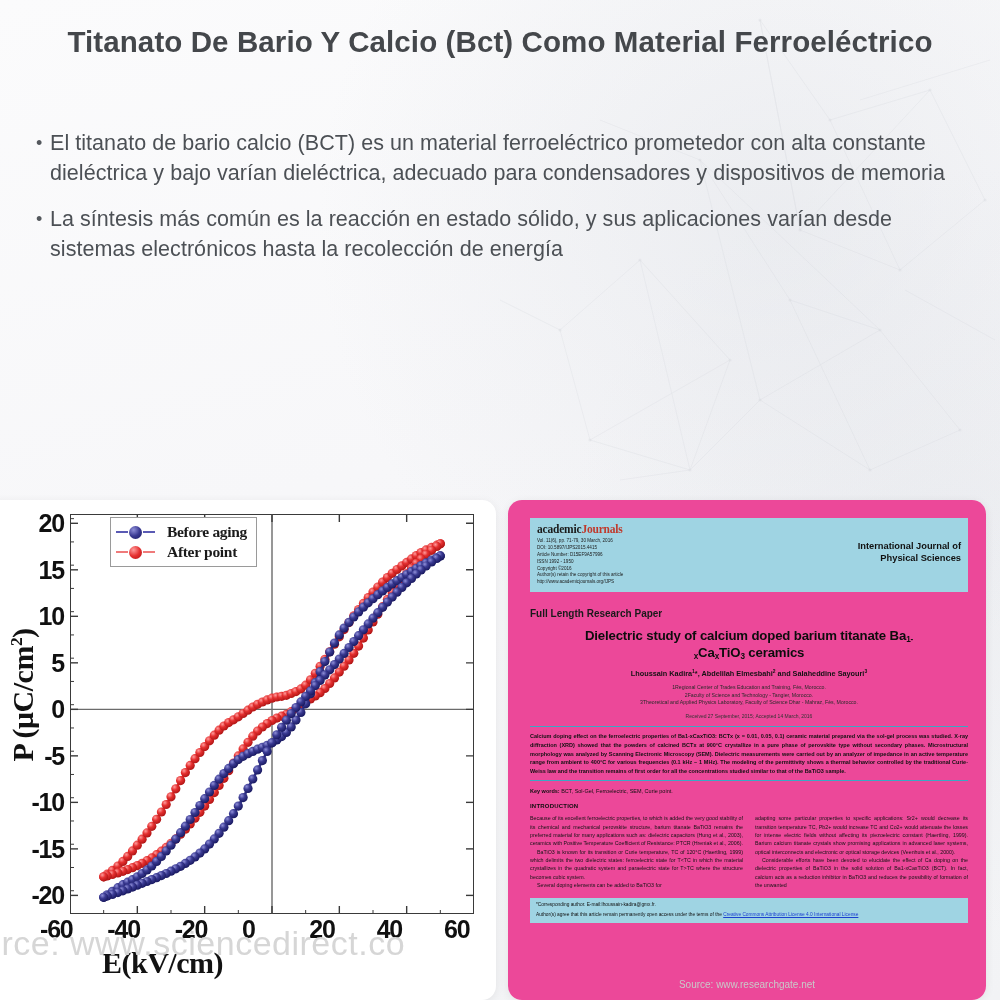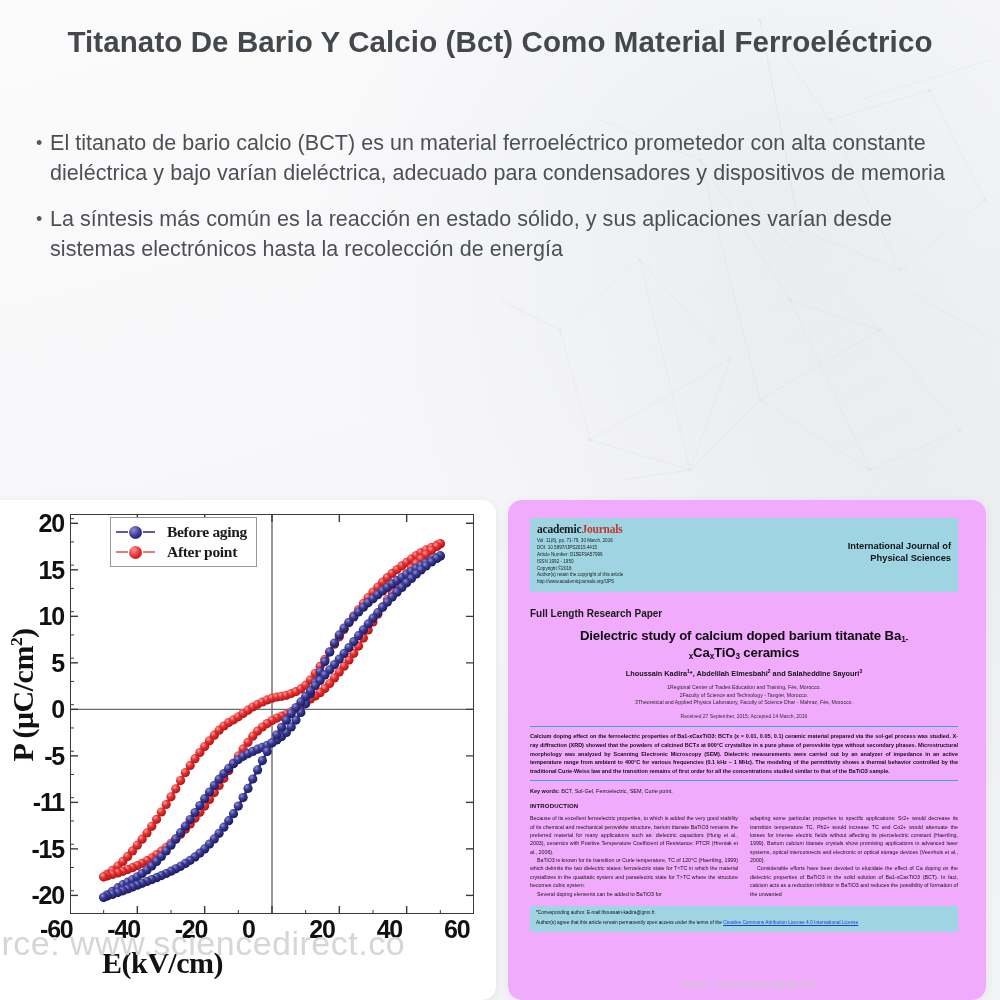--- a/index.html
+++ b/index.html
@@ -105,21 +105,21 @@
   }
 
   
   #wm-chart {
     position: absolute; left: 0; top: 424px; width: 530px;
     font-size: 34px; color: #d6d6d6; font-weight: 400;
     white-space: nowrap; letter-spacing: .5px; z-index: 4;
   }
 
   
-  #paper { position: absolute; inset: 0; background: #f0abfc; padding: 18px 28px 0 22px; }
+  #paper { position: absolute; inset: 0; background: #ec4899; padding: 18px 18px 0 22px; }
 
   .aj-band { background: #9fd4e3; padding: 5px 7px 6px 7px; display: flex; }
   .aj-left { flex: 1 1 auto; }
   .aj-logo {
     font-family: "Liberation Serif", serif;
     font-size: 11.5px; font-weight: 700; letter-spacing: -.2px;
     margin-bottom: 3px;
   }
   .aj-logo .a { color: #1b1b1b; }
   .aj-logo .b { color: #c0392b; }
@@ -237,21 +237,21 @@
       <div class="ylabel">P (μC/cm<sup>2</sup>)</div>
       <div class="xlabel">E(kV/cm)</div>
 
       <div id="ytick-col">
           <div class="ytick" style="top: 23.3023px;">20</div>
           <div class="ytick" style="top: 69.814px;">15</div>
           <div class="ytick" style="top: 116.326px;">10</div>
           <div class="ytick" style="top: 162.837px;">5</div>
           <div class="ytick" style="top: 209.349px;">0</div>
           <div class="ytick" style="top: 255.86px;">-5</div>
-          <div class="ytick" style="top: 302.372px;">-11</div>
+          <div class="ytick" style="top: 302.372px;">-10</div>
           <div class="ytick" style="top: 348.884px; text-align: right;">-15</div>
           <div class="ytick" style="top: 395.395px;">-20</div>
         </div>
       <div id="xtick-row">
           <div class="xtick" style="left: 88px;">-60</div>
           <div class="xtick" style="left: 155.333px;">-40</div>
           <div class="xtick" style="left: 222.667px;">-20</div>
           <div class="xtick" style="left: 290px;">0</div>
           <div class="xtick" style="left: 357.333px;">20</div>
           <div class="xtick" style="left: 424.667px;">40</div>

